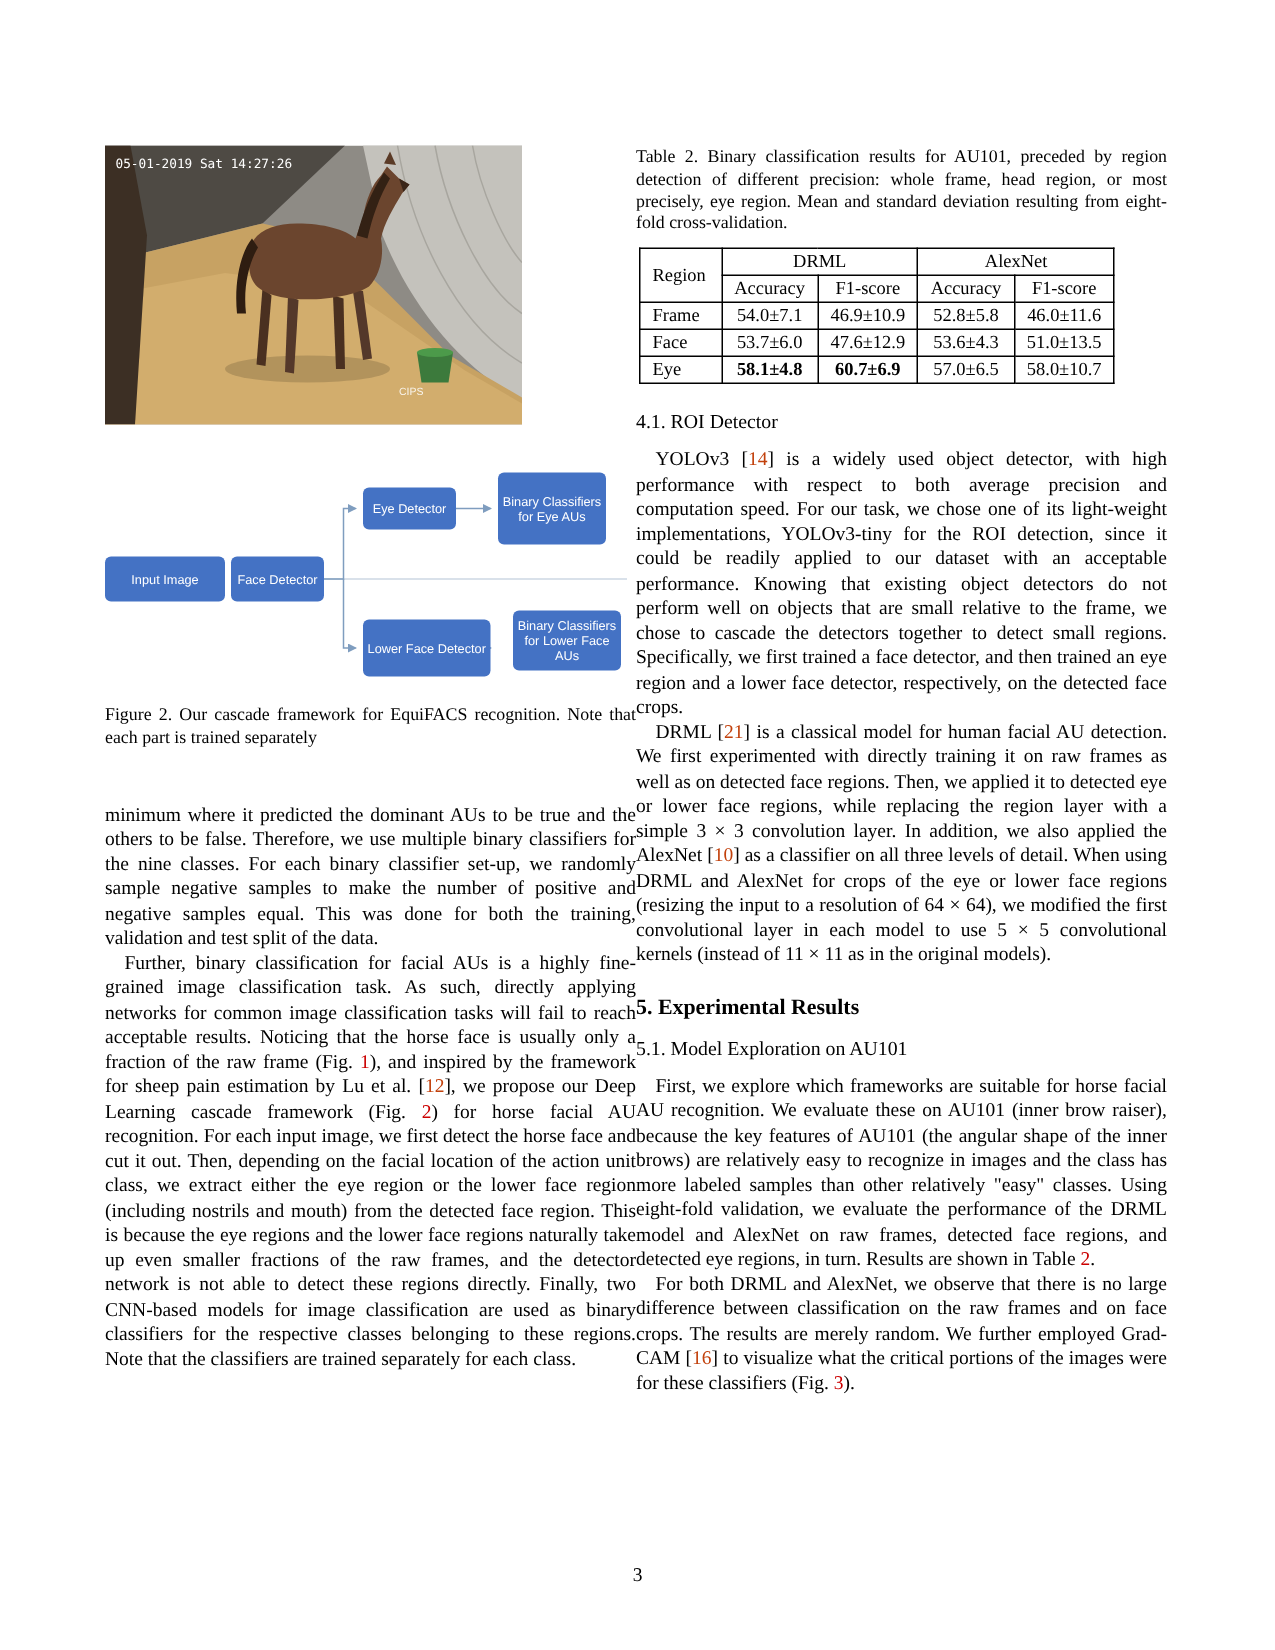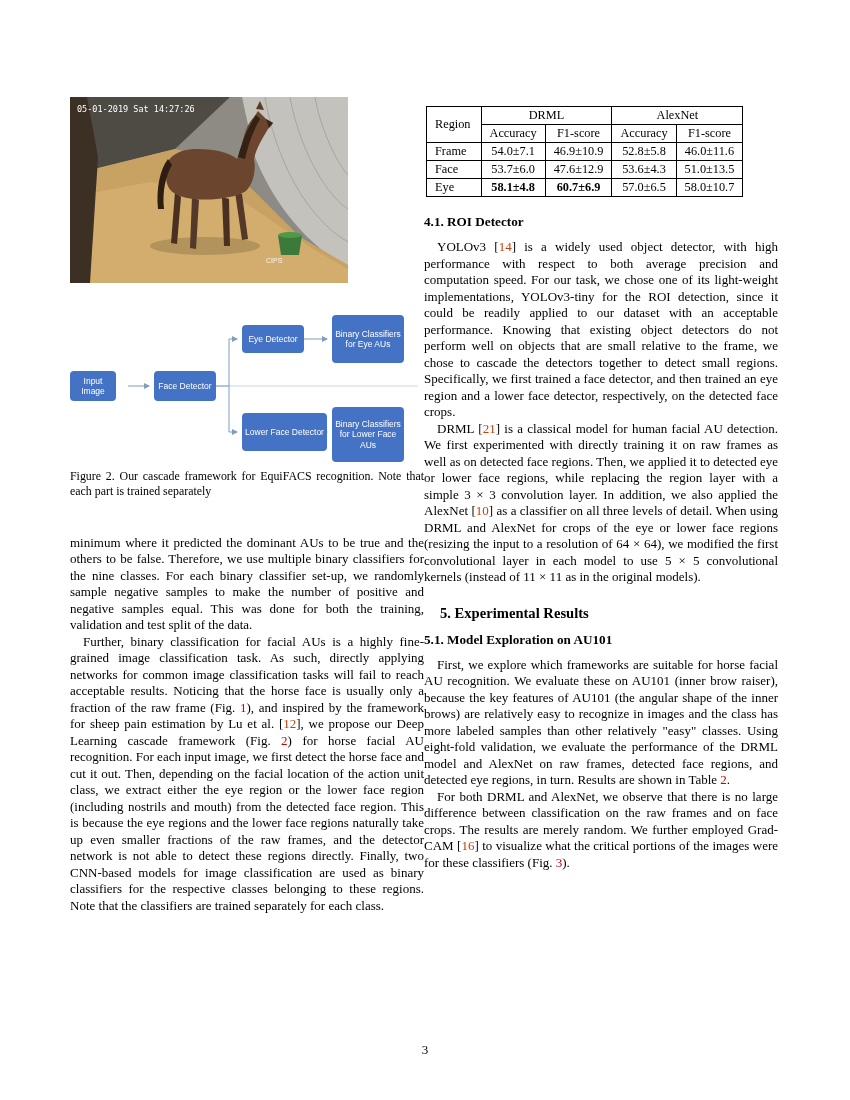--- a/index.html
+++ b/index.html
@@ -23,22 +23,22 @@
     border-radius:4px;display:flex;align-items:center;justify-content:center;
     text-align:center;font-family:"Liberation Sans",sans-serif;font-size:8.5px;
     line-height:1.2;padding:2px;
   }
   .p-top{margin-top:36px;}
   .table-caption{font-size:11.9px;line-height:1.24;text-align:justify;margin:0;}
   table.results{border-collapse:collapse;margin:9px 0 0 2px;font-size:12.3px;}
   table.results td{border:1px solid #000;padding:1px 8px;text-align:center;white-space:nowrap;}
   table.results td.region{text-align:left;padding-right:10px;}
   table.results td.bold{font-weight:bold;}
-  h3.sub{font-size:13.2px;font-weight:bold;margin:17px 0 9px 0;}
-  h2.sec{font-size:14.6px;font-weight:bold;margin:19px 0 10px 16px;font-family:Liberation Serif, serif;}
+  h3.sub{font-size:13.2px;font-weight:normal;margin:17px 0 9px 0;}
+  h2.sec{font-size:14.6px;font-weight:bold;margin:19px 0 10px 0;font-family:Liberation Serif, serif;}
   .pagenum{position:absolute;left:0;right:0;top:1042px;text-align:center;font-size:13px;}
 </style>
 </head>
 <body>
 
 <div class="columns">
 
   <div class="col">
 
     <figure class="fig1">
@@ -80,35 +80,36 @@
             <path d="M0 0 L6 3 L0 6 Z" fill="#7f9dbf"></path>
           </marker>
         </defs>
         <line x1="146" y1="73" x2="348" y2="73" stroke="#cdd7e3" stroke-width="1"></line>
         <line x1="58" y1="73" x2="79" y2="73" stroke="#7f9dbf" stroke-width="1" marker-end="url(#ah)"></line>
         <path d="M146 73 H159 V26 H167" fill="none" stroke="#7f9dbf" stroke-width="1" marker-end="url(#ah)"></path>
         <path d="M159 73 V119 H167" fill="none" stroke="#7f9dbf" stroke-width="1" marker-end="url(#ah)"></path>
         <line x1="234" y1="26" x2="257" y2="26" stroke="#7f9dbf" stroke-width="1" marker-end="url(#ah)"></line>
         <line x1="234" y1="119" x2="257" y2="119" stroke="#7f9dbf" stroke-width="1" marker-end="url(#ah)"></line>
       </svg>
-      <div class="fbox" style="left:0;top:58px;width:46px;height:30px">Input Image</div>
+      <div class="fbox" style="left:0;top:58px;width:80px;height:30px">Input Image</div>
       <div class="fbox" style="left:84px;top:58px;width:62px;height:30px">Face Detector</div>
       <div class="fbox" style="left:172px;top:12px;width:62px;height:28px">Eye Detector</div>
       <div class="fbox" style="left:262px;top:2px;width:72px;height:48px">Binary Classifiers for Eye AUs</div>
       <div class="fbox" style="left:172px;top:100px;width:85px;height:38px">Lower Face Detector</div>
-      <div class="fbox" style="left:262px;top:94px;width:72px;height:55px">Binary Classifiers for Lower Face AUs</div>
+      <div class="fbox" style="left:272px;top:94px;width:72px;height:40px">Binary Classifiers for Lower Face AUs</div>
     </figure>
     <p class="figcap">Figure 2. Our cascade framework for EquiFACS recognition. Note that each part is trained separately</p>
 
     <p class="body p-top">minimum where it predicted the dominant AUs to be true and the others to be false. Therefore, we use multiple binary classifiers for the nine classes. For each binary classifier set-up, we randomly sample negative samples to make the number of positive and negative samples equal. This was done for both the training, validation and test split of the data.</p>
     <p class="body indent">Further, binary classification for facial AUs is a highly fine-grained image classification task. As such, directly applying networks for common image classification tasks will fail to reach acceptable results. Noticing that the horse face is usually only a fraction of the raw frame (Fig. <span class="seg-red">1</span>), and inspired by the framework for sheep pain estimation by Lu et al. [<span class="seg-green">12</span>], we propose our Deep Learning cascade framework (Fig. <span class="seg-red">2</span>) for horse facial AU recognition. For each input image, we first detect the horse face and cut it out. Then, depending on the facial location of the action unit class, we extract either the eye region or the lower face region (including nostrils and mouth) from the detected face region. This is because the eye regions and the lower face regions naturally take up even smaller fractions of the raw frames, and the detector network is not able to detect these regions directly. Finally, two CNN-based models for image classification are used as binary classifiers for the respective classes belonging to these regions. Note that the classifiers are trained separately for each class.</p>
   </div>
 
   <div class="col">
 
+    <p class="table-caption">Table 2. Binary classification results for AU101, preceded by region detection of different precision: whole frame, head region, or most precisely, eye region. Mean and standard deviation resulting from eight-fold cross-validation.</p>
 
     <table class="results">
       <tbody>
         <tr>
           <td rowspan="2" class="region">Region</td>
           <td colspan="2">DRML</td>
           <td colspan="2">AlexNet</td>
         </tr>
         <tr>
           <td>Accuracy</td>

